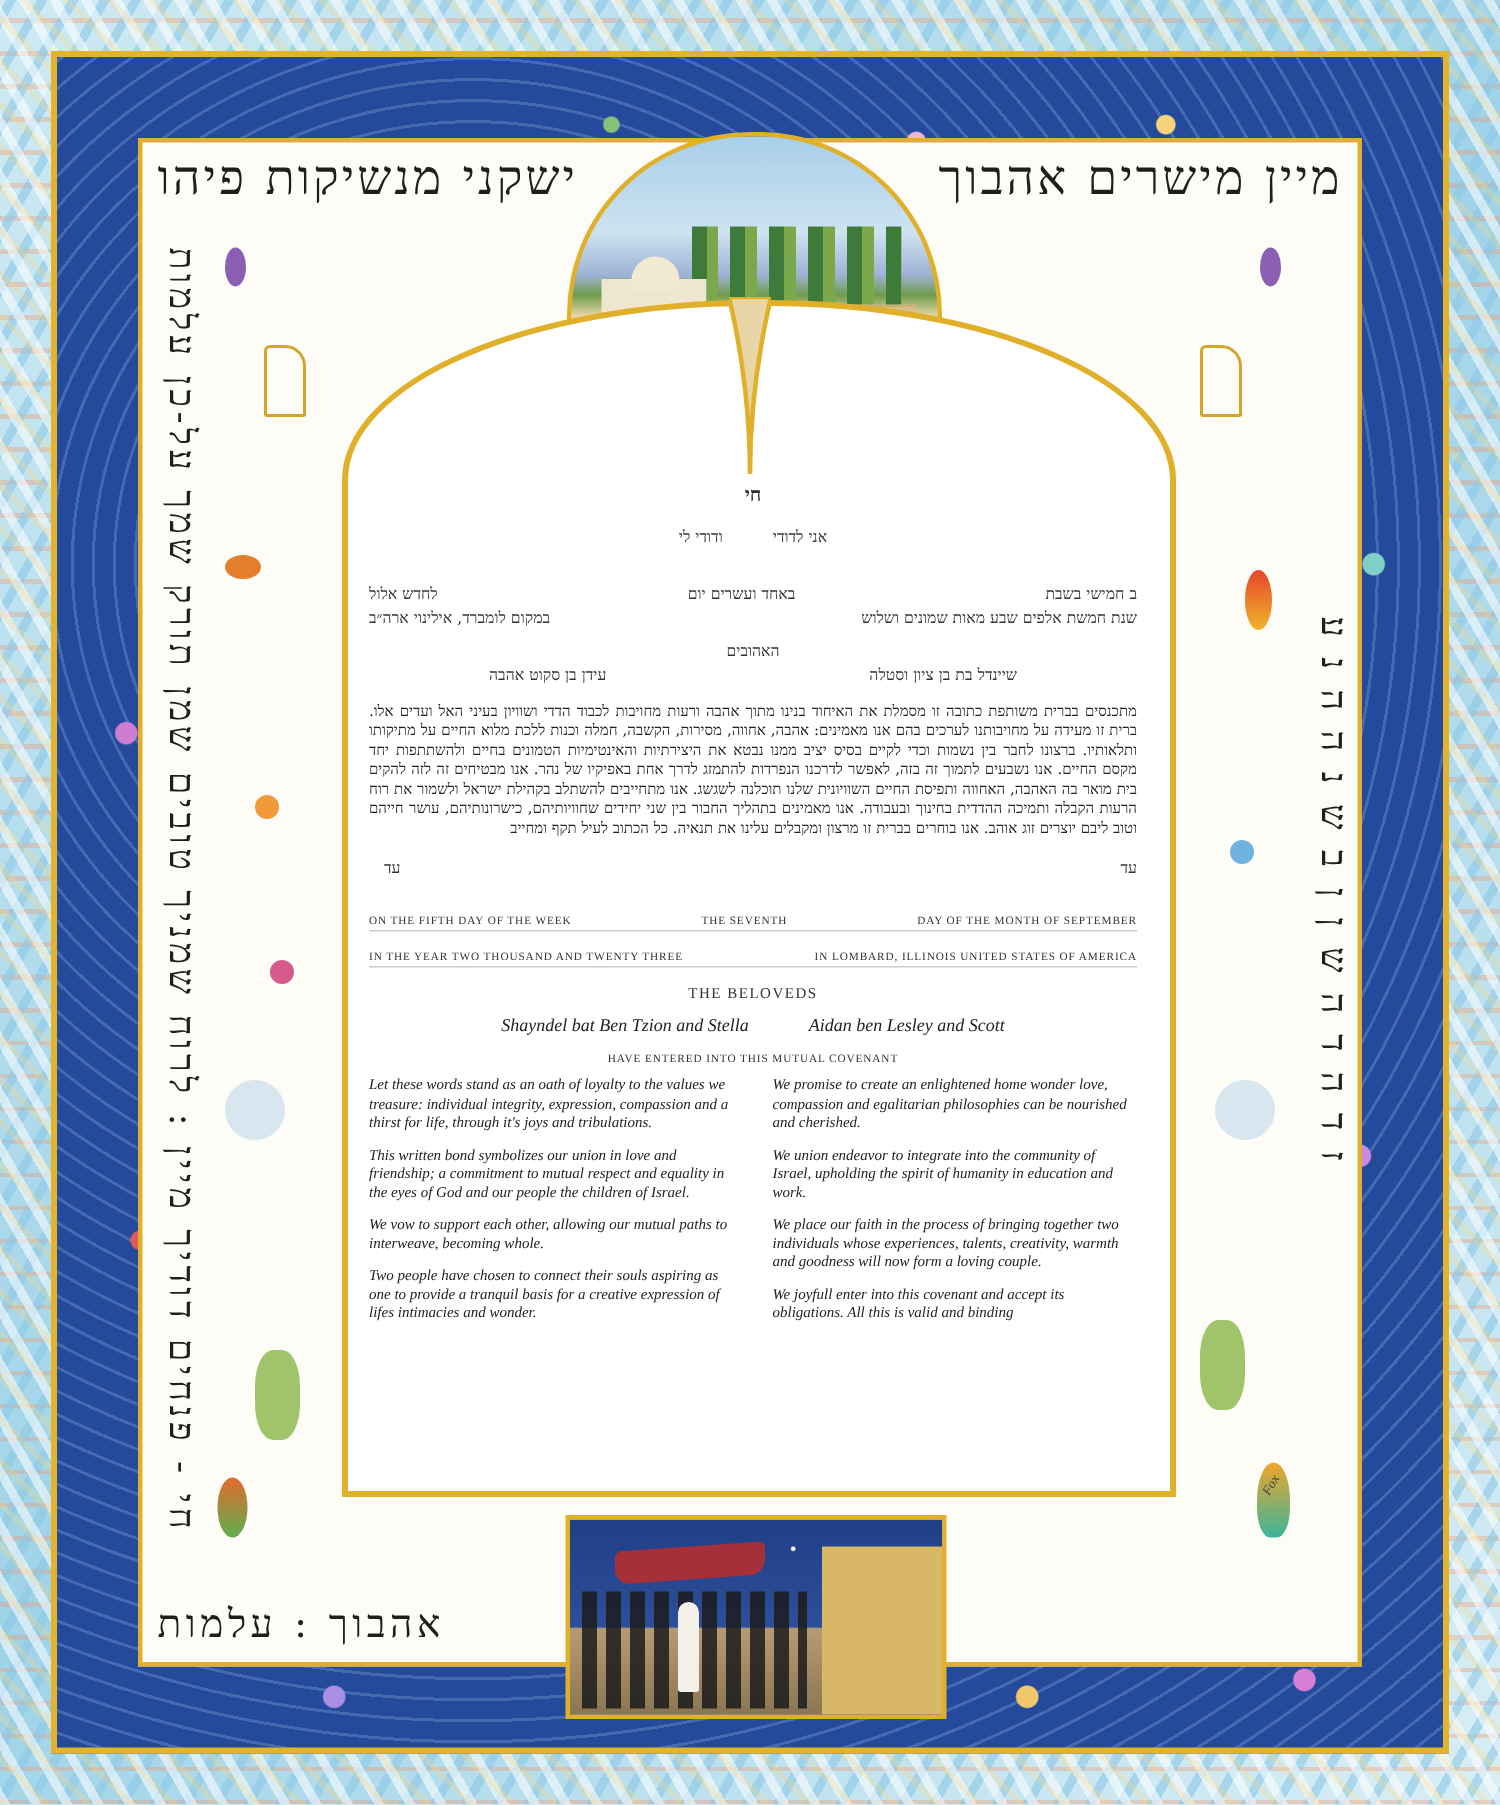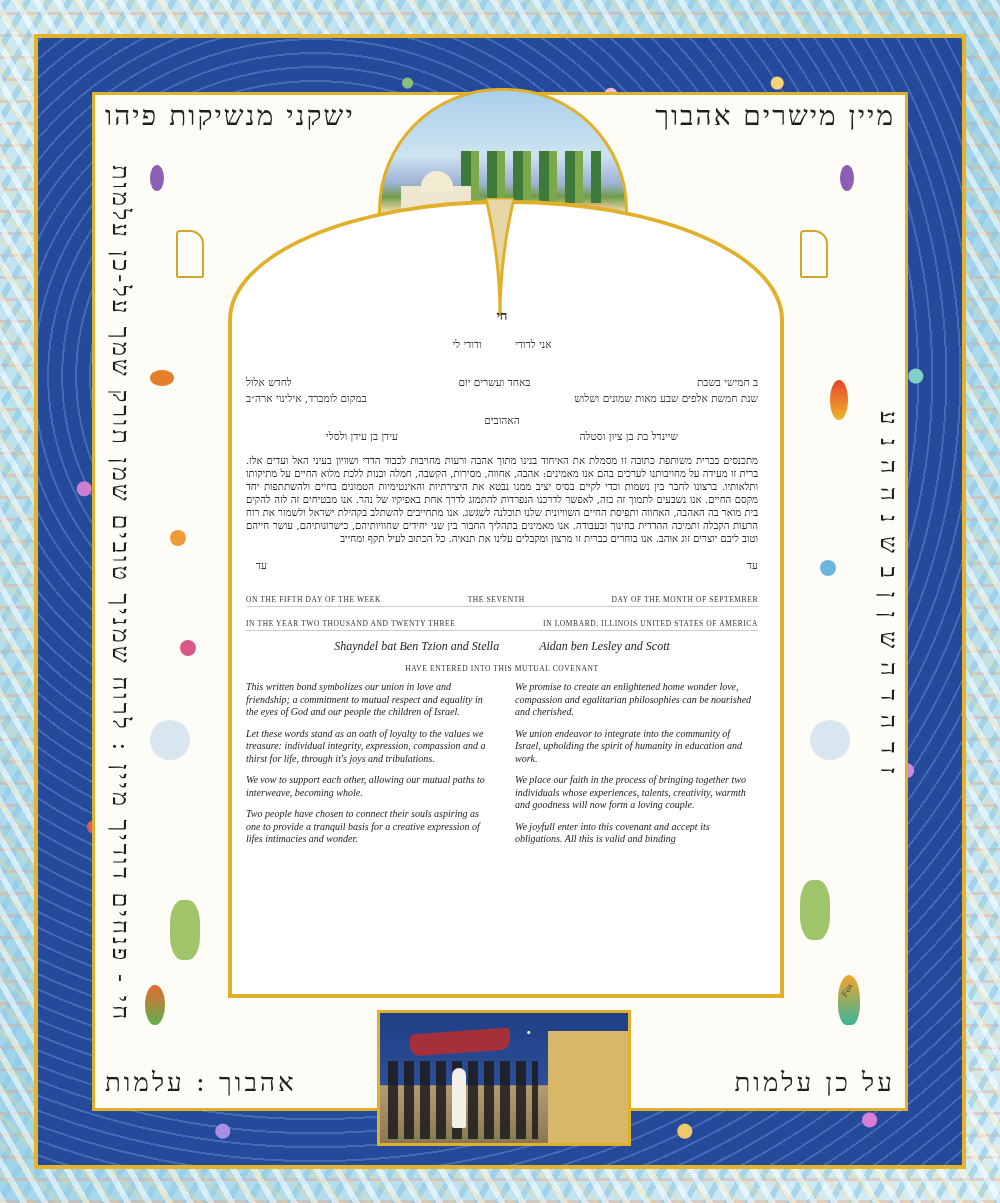--- a/index.html
+++ b/index.html
@@ -40,21 +40,21 @@
       #254a9c;
   }
 
   
   .panel {
     position:absolute; left:92px; top:92px; right:92px; bottom:92px;
     border:3px solid #e0b02a; background:#fdfcf6;
   }
 
   .heb-border { position:absolute; color:#1e1e1e; font-family:"DejaVu Serif", serif; direction:rtl; }
-  .heb-top { top:4px; font-size:28px; letter-spacing:2px; }
+  .heb-top { top:4px; font-size:32px; letter-spacing:2px; }
   .heb-top.left { left:10px; }
   .heb-top.right { right:10px; }
   .heb-vert { top:44px; bottom:60px; width:38px; writing-mode:vertical-rl; font-size:24px; text-align:center; letter-spacing:3px; }
   .heb-vert.left { left:2px; }
   .heb-vert.right { right:2px; }
   .heb-bottom { bottom:10px; font-size:26px; letter-spacing:3px; }
   .heb-bottom.left { left:10px; }
   .heb-bottom.right { right:10px; }
 
   .flourish { position:absolute; border-radius:50%; }
@@ -71,21 +71,21 @@
   .painting-top .dome { position:absolute; left:40px; top:80px; width:32px; height:22px; background:#f3ead2; border-radius:16px 16px 0 0; }
 
   
   .text-arch {
     position:absolute; left:228px; top:200px; width:548px; height:790px;
     background:#ffffff; border:4px solid #e0b02a;
     border-radius:274px 274px 0 0 / 120px 120px 0 0;
   }
   .arch-notch { position:absolute; left:486px; top:198px; width:28px; height:120px; }
 
-  .content { position:absolute; left:246px; top:304px; width:512px; color:#2a2a2a; }
+  .content { position:absolute; left:246px; top:318px; width:512px; color:#2a2a2a; }
   .hb { direction:rtl; font-family:"DejaVu Serif", serif; font-size:10.5px; color:#333; }
   .row { display:flex; justify-content:space-between; }
   .center { text-align:center; }
   .chai { text-align:center; font-size:13px; font-weight:bold; margin-top:4px; font-family:"DejaVu Serif",serif; }
   .heb-para { direction:rtl; text-align:justify; font-family:"DejaVu Serif", serif; font-size:10px; line-height:13px; color:#222; margin-top:12px; }
 
   .caps { font-family:"Liberation Serif", serif; font-size:7.5px; letter-spacing:.6px; text-transform:uppercase; color:#333; }
   .beloveds-title { text-align:center; font-size:11px; letter-spacing:1px; margin-top:12px; color:#333; }
   .names { display:flex; justify-content:center; gap:40px; font-style:italic; font-size:12px; margin-top:8px; color:#222; }
   .entered { text-align:center; margin-top:10px; }
@@ -118,21 +118,20 @@
 
 <div class="outer"></div>
 <div class="blue-band"></div>
 
 <div class="panel">
   <div class="heb-border heb-top right">מיין מישרים אהבוך</div>
   <div class="heb-border heb-top left">ישקני מנשיקות פיהו</div>
   <div class="heb-border heb-vert left">חי - פנחים דודיך מיין : לרוח שמניך טובים שמן תורק שמך על-כן עלמות</div>
   <div class="heb-border heb-vert right">ז ד ה ד ה ש ן ן ב ש נ ה ה נ ע</div>
   <div class="heb-border heb-bottom left">אהבוך : עלמות</div>
-  <div class="heb-border heb-bottom right">על כן עלמות</div>
 </div>
 
 <div class="harp" style="left:176px;top:230px;"></div>
 <div class="harp" style="left:800px;top:230px;"></div>
 <div class="flourish" style="left:150px;top:165px;width:14px;height:26px;background:#8a5fb4;"></div>
 <div class="flourish" style="left:840px;top:165px;width:14px;height:26px;background:#8a5fb4;"></div>
 <div class="flourish" style="left:150px;top:370px;width:24px;height:16px;background:#e67f2c;"></div>
 <div class="flourish" style="left:830px;top:380px;width:18px;height:40px;background:linear-gradient(#e6452c,#f0b52a);"></div>
 <div class="flourish" style="left:150px;top:720px;width:40px;height:40px;background:#d8e6f0;"></div>
 <div class="flourish" style="left:810px;top:720px;width:40px;height:40px;background:#d8e6f0;"></div>
@@ -170,50 +169,51 @@
     <span>באחד ועשרים יום</span>
     <span>לחדש אלול</span>
   </div>
   <div class="hb row" style="margin-top:4px;">
     <span>שנת חמשת אלפים שבע מאות שמונים ושלוש</span>
     <span>במקום לומברד, אילינוי ארה״ב</span>
   </div>
   <div class="hb center" style="margin-top:10px;">האהובים</div>
   <div class="hb row" style="margin-top:4px;padding:0 80px;">
     <span>שיינדל בת בן ציון וסטלה</span>
-    <span>עידן בן עידן ולסלי</span>
+    <span>עידן בן סקוט אהבה</span>
   </div>
 
   <div class="heb-para">מתכנסים בברית משותפת כתובה זו מסמלת את האיחוד בנינו מתוך אהבה ורעות מחויבות לכבוד הדדי ושוויון בעיני האל ועדים אלו. ברית זו מעידה על מחויבותנו לערכים בהם אנו מאמינים: אהבה, אחווה, מסירות, הקשבה, חמלה וכנות ללכת מלוא החיים על מתיקותו ותלאותיו. ברצונו לחבר בין נשמות וכדי לקיים בסיס יציב ממנו נבטא את היצירתיות והאינטימיות הטמונים בחיים ולהשתתפות יחד מקסם החיים. אנו נשבעים לתמוך זה בזה, לאפשר לדרכנו הנפרדות להתמזג לדרך אחת באפיקיו של נהר. אנו מבטיחים זה לזה להקים בית מואר בה האהבה, האחווה ותפיסת החיים השוויונית שלנו תוכלנה לשגשג. אנו מתחייבים להשתלב בקהילת ישראל ולשמור את רוח הרעות הקבלה ותמיכה ההדדית בחינוך ובעבודה. אנו מאמינים בתהליך החבור בין שני יחידים שחוויותיהם, כישרונותיהם, עושר חייהם וטוב ליבם יוצרים זוג אוהב. אנו בוחרים בברית זו מרצון ומקבלים עלינו את תנאיה. כל הכתוב לעיל תקף ומחייב</div>
 
   <div class="hb row" style="margin-top:14px;padding:0 0 0 10px;">
     <span>עד</span>
     <span style="margin-right:240px;">עד</span>
   </div>
 
   <div class="row caps" style="margin-top:24px;border-bottom:0.5px solid #ccc;padding-bottom:2px;gap:33px;">
     <span>On the fifth day of the week</span>
     <span>the seventh</span>
     <span>day of the month of September</span>
   </div>
   <div class="row caps" style="margin-top:12px;border-bottom:0.5px solid #ccc;padding-bottom:2px;">
     <span>In the year two thousand and twenty three</span>
     <span>In Lombard, Illinois United States of America</span>
   </div>
 
+  <div class="beloveds-title caps" style="font-size:10px;">The Beloveds</div>
   <div class="names">
     <span>Shayndel bat Ben Tzion and Stella</span>
     <span>Aidan ben Lesley and Scott</span>
   </div>
   <div class="entered caps">Have entered into this mutual covenant</div>
 
   <div class="vows">
     <div class="col">
+      <div class="vow">Let these words stand as an oath of loyalty to the values we treasure: individual integrity, expression, compassion and a thirst for life, through it's joys and tribulations.</div>
       <div class="vow">This written bond symbolizes our union in love and friendship; a commitment to mutual respect and equality in the eyes of God and our people the children of Israel.</div>
-      <div class="vow">Let these words stand as an oath of loyalty to the values we treasure: individual integrity, expression, compassion and a thirst for life, through it's joys and tribulations.</div>
       <div class="vow">We vow to support each other, allowing our mutual paths to interweave, becoming whole.</div>
       <div class="vow">Two people have chosen to connect their souls aspiring as one to provide a tranquil basis for a creative expression of lifes intimacies and wonder.</div>
     </div>
     <div class="col">
       <div class="vow">We promise to create an enlightened home wonder love, compassion and egalitarian philosophies can be nourished and cherished.</div>
       <div class="vow">We union endeavor to integrate into the community of Israel, upholding the spirit of humanity in education and work.</div>
       <div class="vow">We place our faith in the process of bringing together two individuals whose experiences, talents, creativity, warmth and goodness will now form a loving couple.</div>
       <div class="vow">We joyfull enter into this covenant and accept its obligations. All this is valid and binding</div>
     </div>
   </div>

